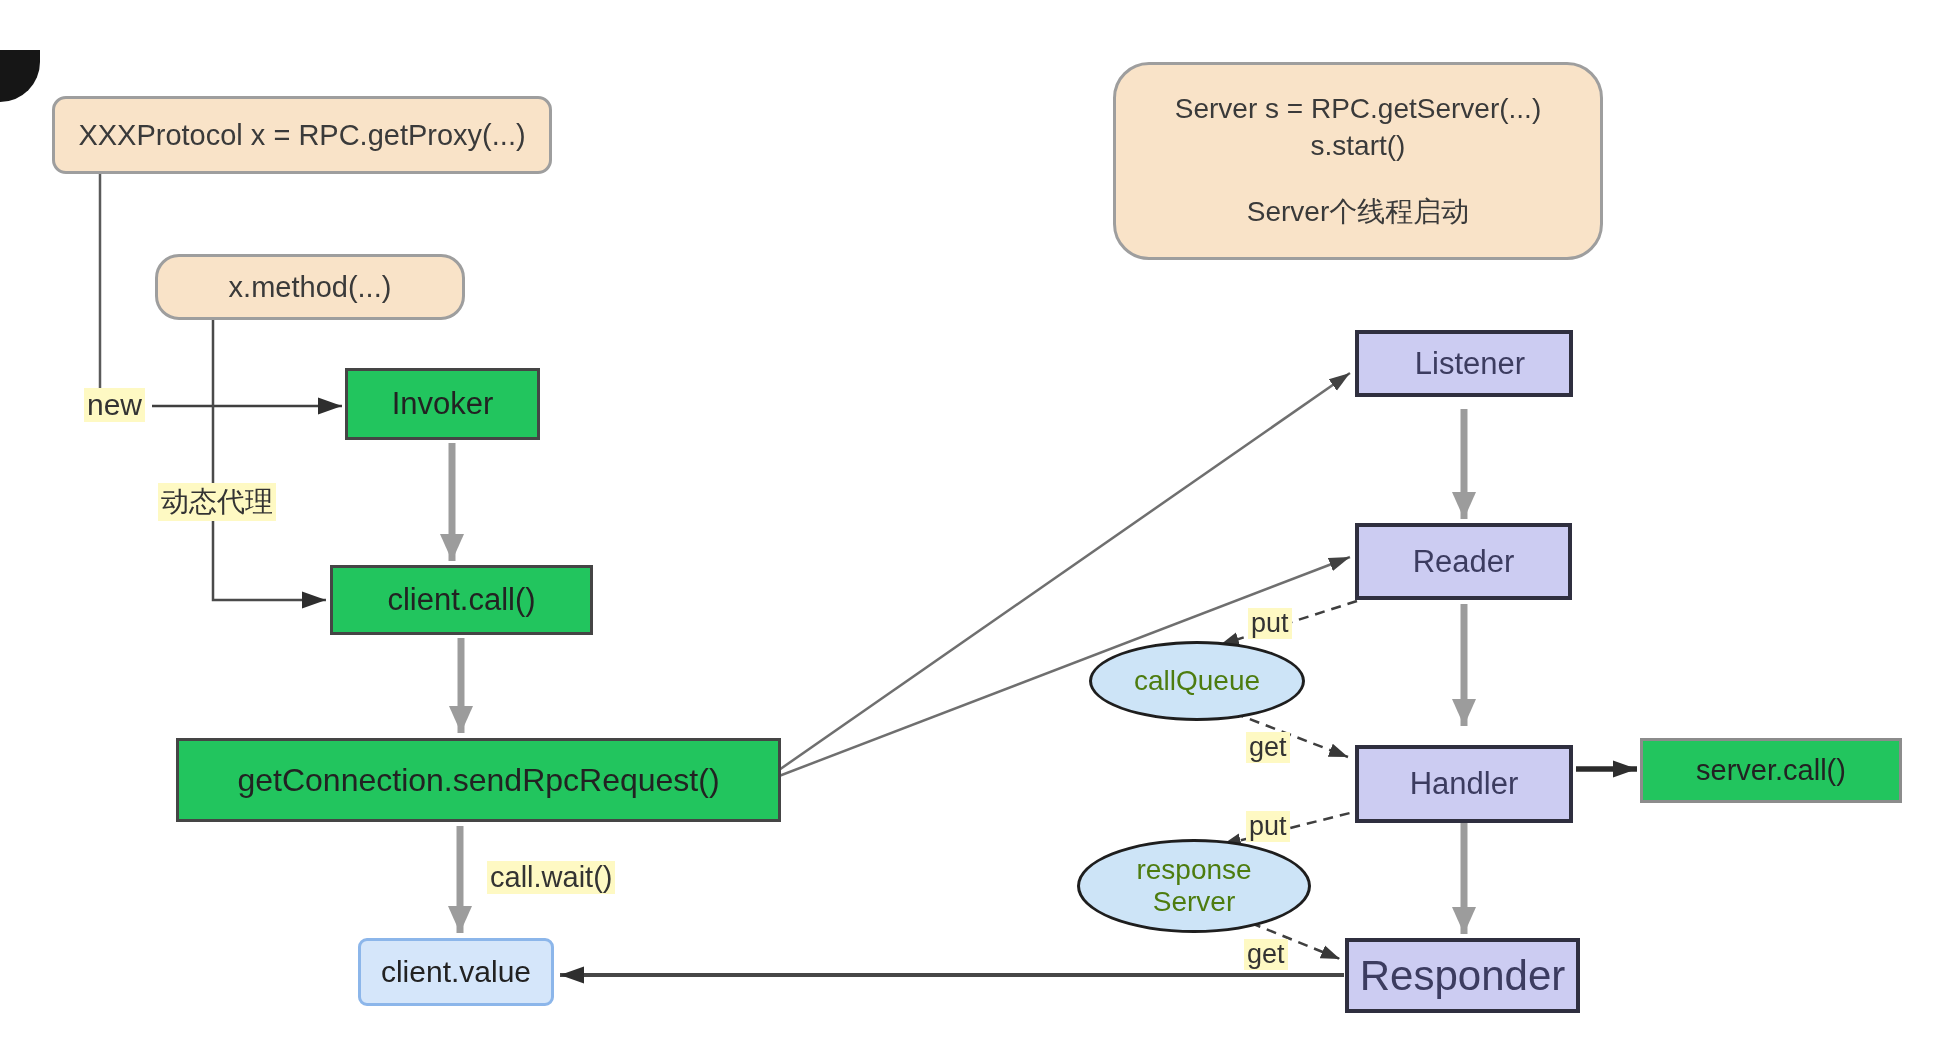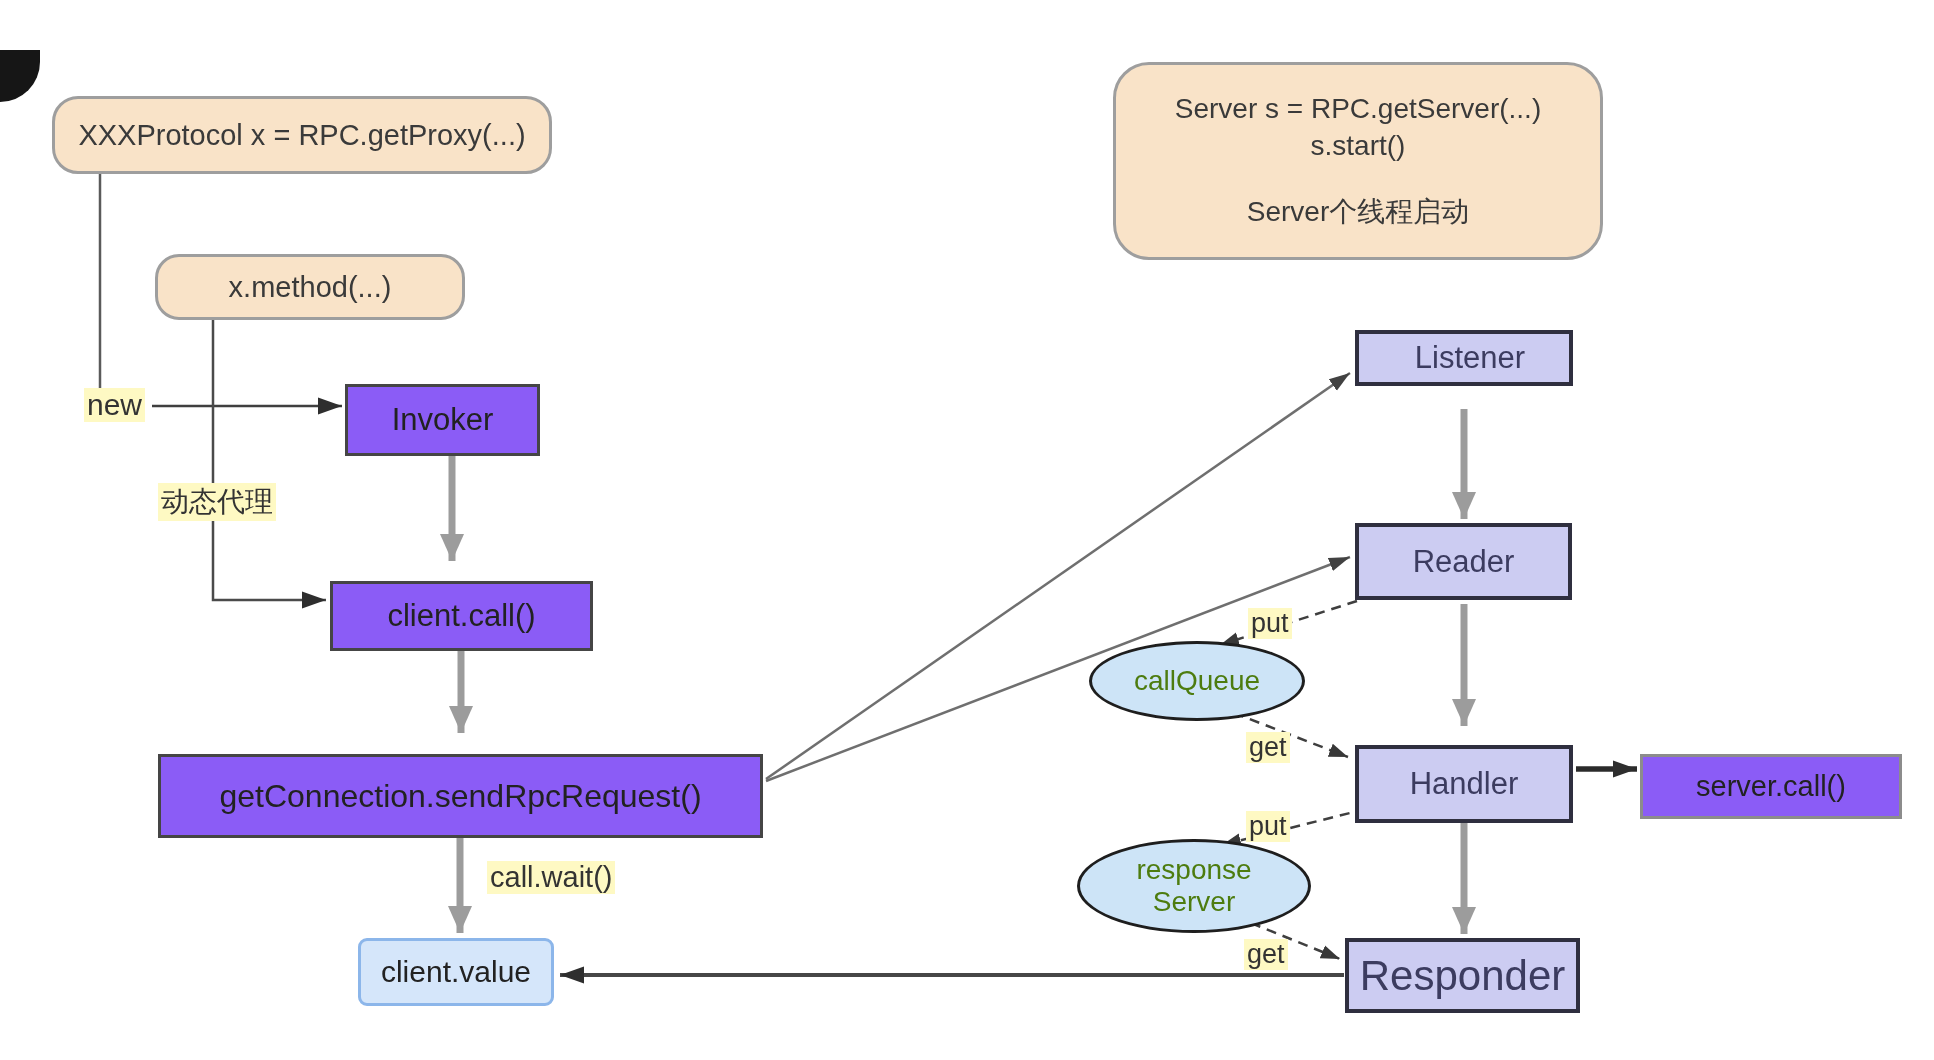--- a/index.html
+++ b/index.html
@@ -4,21 +4,21 @@
 <style>
   html,body{margin:0;padding:0;background:#ffffff;}
   #canvas{
     position:relative;width:1934px;height:1060px;background:#ffffff;overflow:hidden;
     font-family:"Liberation Sans","DejaVu Sans",sans-serif;color:#2d2d2d;
   }
   #wires{position:absolute;left:0;top:0;z-index:1;}
   .node{position:absolute;z-index:2;display:flex;align-items:center;justify-content:center;
         text-align:center;box-sizing:border-box;}
   .tan{background:#f9e3c8;border:3px solid #9e9e9e;color:#3a3a3a;}
-  .white-box{background:#8b5cf6;border:3.5px solid #454545;color:#222222;margin-top:16px;}
+  .white-box{background:#22c55e;border:3.5px solid #454545;color:#222222;}
   .purple{background:#ccccf2;border:4px solid #2f2f3f;color:#3c3c60;}
   .queue{background:#cde4f7;border:3.5px solid #1e1e1e;border-radius:50%;color:#4d7c0f;
          flex-direction:column;line-height:1.15;}
   .lbl{position:absolute;z-index:3;background:#fef9c3;white-space:nowrap;color:#333333;
        padding:0 3px;}
   .note-line{display:block;}
 </style>
 </head>
 <body>
 
@@ -60,47 +60,47 @@
 
     <line x1="1357" y1="601" x2="1220" y2="645" stroke="#3f3f3f" stroke-width="2.5" stroke-dasharray="10 7" marker-end="url(#ah-dash)"></line>
     <line x1="1234" y1="713" x2="1348" y2="757" stroke="#3f3f3f" stroke-width="2.5" stroke-dasharray="10 7" marker-end="url(#ah-dash)"></line>
     <line x1="1366" y1="809" x2="1222" y2="845" stroke="#3f3f3f" stroke-width="2.5" stroke-dasharray="10 7" marker-end="url(#ah-dash)"></line>
     <line x1="1251" y1="923" x2="1340" y2="959" stroke="#3f3f3f" stroke-width="2.5" stroke-dasharray="10 7" marker-end="url(#ah-dash)"></line>
   </svg>
 
   <div style="position:absolute;left:0;top:50px;width:40px;height:52px;background:#161616;
               border-radius:0 0 44px 0;z-index:2;"></div>
 
-  <div class="node tan" style="left:52px;top:96px;width:500px;height:78px;border-radius:26px;font-size:29px;">XXXProtocol x = RPC.getProxy(...)</div>
+  <div class="node tan" style="left:52px;top:96px;width:500px;height:78px;border-radius:14px;font-size:29px;">XXXProtocol x = RPC.getProxy(...)</div>
 
   <div class="node tan" style="left:155px;top:232px;width:310px;height:66px;border-radius:24px;font-size:29px;margin-top:22px;">x.method(...)</div>
 
   <div class="lbl" style="left:84px;top:388px;font-size:30px;">new</div>
 
   <div class="lbl" style="left:158px;top:483px;font-size:28px;">动态代理</div>
 
   <div class="node white-box" style="left:345px;top:368px;width:195px;height:72px;font-size:31px;">Invoker</div>
 
   <div class="node white-box" style="left:330px;top:565px;width:263px;height:70px;font-size:31px;">client.call()</div>
 
-  <div class="node white-box" style="left:158px;top:738px;width:605px;height:84px;font-size:32px;text-align:right;">getConnection.sendRpcRequest()</div>
+  <div class="node white-box" style="left:176px;top:738px;width:605px;height:84px;font-size:32px;text-align:right;">getConnection.sendRpcRequest()</div>
 
   <div class="lbl" style="left:487px;top:861px;font-size:29px;">call.wait()</div>
 
   <div class="node" style="left:358px;top:938px;width:196px;height:68px;background:#d5e6fa;
               border:3px solid #8cb6ea;border-radius:9px;font-size:30px;color:#222;">client.value</div>
 
   <div class="node tan" style="left:1113px;top:62px;width:490px;height:198px;border-radius:36px;font-size:28px;
               flex-direction:column;line-height:1.3;">
     <span class="note-line">Server s = RPC.getServer(...)</span>
     <span class="note-line">s.start()</span>
     <span class="note-line" style="margin-top:30px;">Server个线程启动</span>
   </div>
 
-  <div class="node purple" style="left:1355px;top:330px;width:218px;height:56px;font-size:31px;padding-left:12px;">Listener</div>
+  <div class="node purple" style="left:1355px;top:330px;width:218px;height:67px;font-size:31px;padding-left:12px;">Listener</div>
 
   <div class="node purple" style="left:1355px;top:523px;width:217px;height:77px;font-size:31px;">Reader</div>
 
   <div class="node purple" style="left:1355px;top:730px;width:218px;height:78px;font-size:31px;margin-top:15px;">Handler</div>
 
   <div class="node purple" style="left:1345px;top:938px;width:235px;height:75px;font-size:42px;">Responder</div>
 
   <div class="node white-box" style="left:1640px;top:738px;width:262px;height:65px;border-color:#8c8c8c;
               border-width:3px;font-size:29px;">server.call()</div>
 

